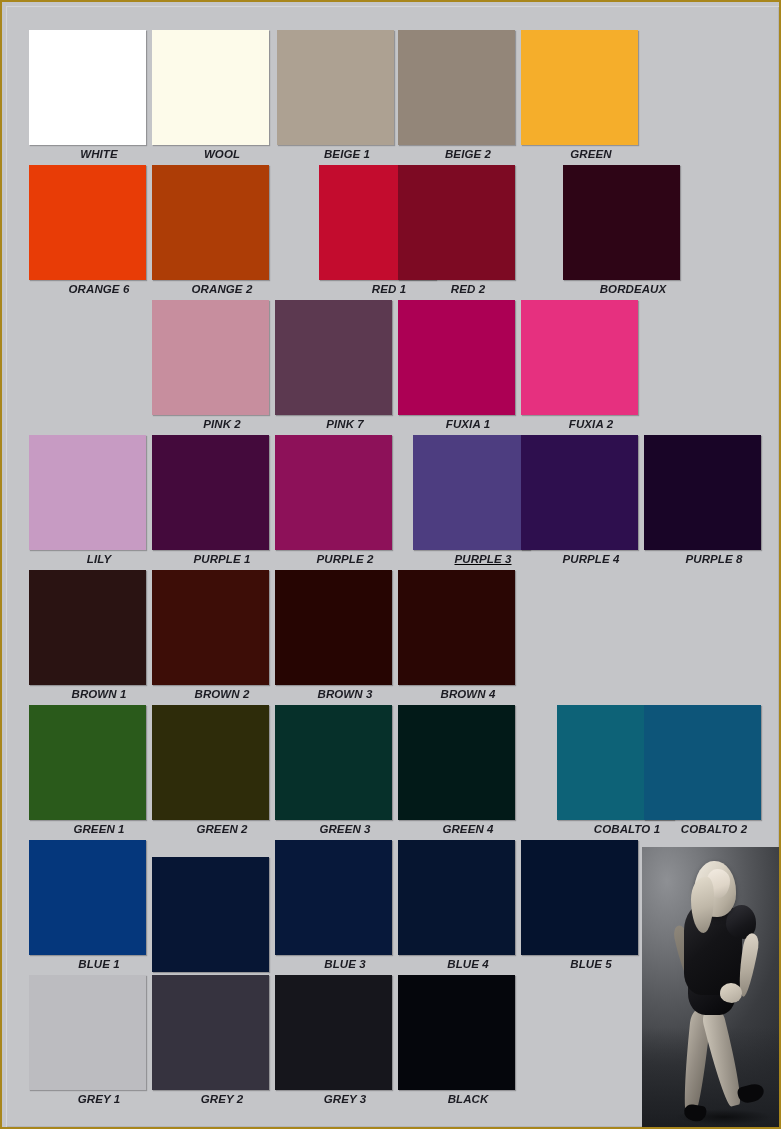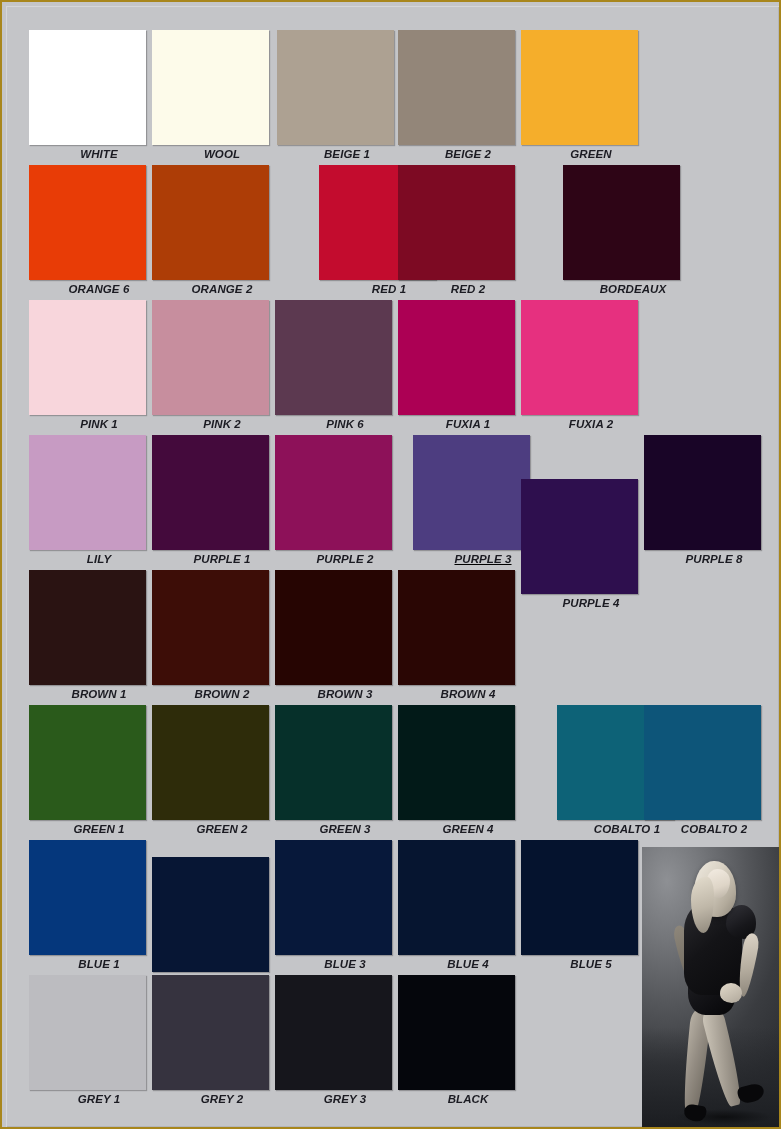--- a/index.html
+++ b/index.html
@@ -211,31 +211,27 @@
           <div class="swatch-cell" style="left: 369px;">
             <div class="swatch" title="RED 2" style="background: rgb(125, 10, 35);"></div>
             <div class="swatch-label">RED 2</div>
           </div>
           <div class="swatch-cell" style="left: 492px; padding-left: 42px;">
             <div class="swatch" title="BORDEAUX" style="background: rgb(46, 5, 22);"></div>
             <div class="swatch-label">BORDEAUX</div>
           </div>
         </div>
         <div class="row">
-          <div class="swatch-cell" style="left: 0px;">
-            <div class="swatch" title="PINK 1" style="background: rgb(248, 214, 220);"></div>
-            <div class="swatch-label">PINK 1</div>
-          </div>
           <div class="swatch-cell" style="left: 123px;">
             <div class="swatch" title="PINK 2" style="background: rgb(199, 142, 158);"></div>
             <div class="swatch-label">PINK 2</div>
           </div>
           <div class="swatch-cell" style="left: 246px;">
             <div class="swatch" title="PINK 3" style="background: rgb(92, 57, 80);"></div>
-            <div class="swatch-label">PINK 6</div>
+            <div class="swatch-label">PINK 7</div>
           </div>
           <div class="swatch-cell" style="left: 369px;">
             <div class="swatch" title="FUXIA 1" style="background: rgb(172, 0, 84);"></div>
             <div class="swatch-label">FUXIA 1</div>
           </div>
           <div class="swatch-cell" style="left: 492px;">
             <div class="swatch" title="FUXIA 2" style="background: rgb(230, 48, 127);"></div>
             <div class="swatch-label">FUXIA 2</div>
           </div>
         </div>
@@ -249,21 +245,21 @@
             <div class="swatch-label">PURPLE 1</div>
           </div>
           <div class="swatch-cell" style="left: 246px;">
             <div class="swatch" title="PURPLE 2" style="background: rgb(141, 17, 89);"></div>
             <div class="swatch-label">PURPLE 2</div>
           </div>
           <div class="swatch-cell" style="left: 384px; text-decoration: underline;">
             <div class="swatch" title="PURPLE 3" style="background: rgb(77, 61, 128);"></div>
             <div class="swatch-label">PURPLE 3</div>
           </div>
-          <div class="swatch-cell" style="left: 492px; margin-top: 44px;">
+          <div class="swatch-cell" style="left: 492px;">
             <div class="swatch" title="PURPLE 4" style="background: rgb(46, 15, 78);"></div>
             <div class="swatch-label">PURPLE 4</div>
           </div>
           <div class="swatch-cell" style="left: 615px;">
             <div class="swatch" title="PURPLE 5" style="background: rgb(25, 5, 39);"></div>
             <div class="swatch-label">PURPLE 8</div>
           </div>
         </div>
         <div class="row">
           <div class="swatch-cell" style="left: 0px;">

